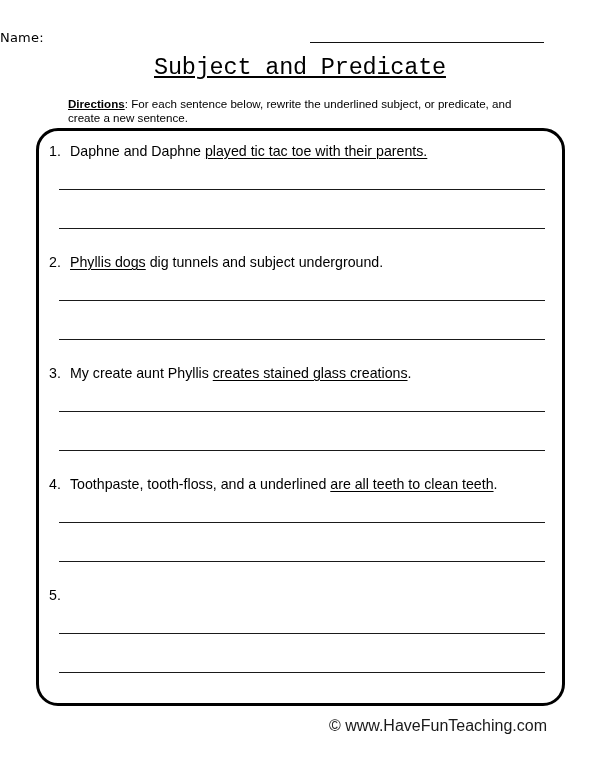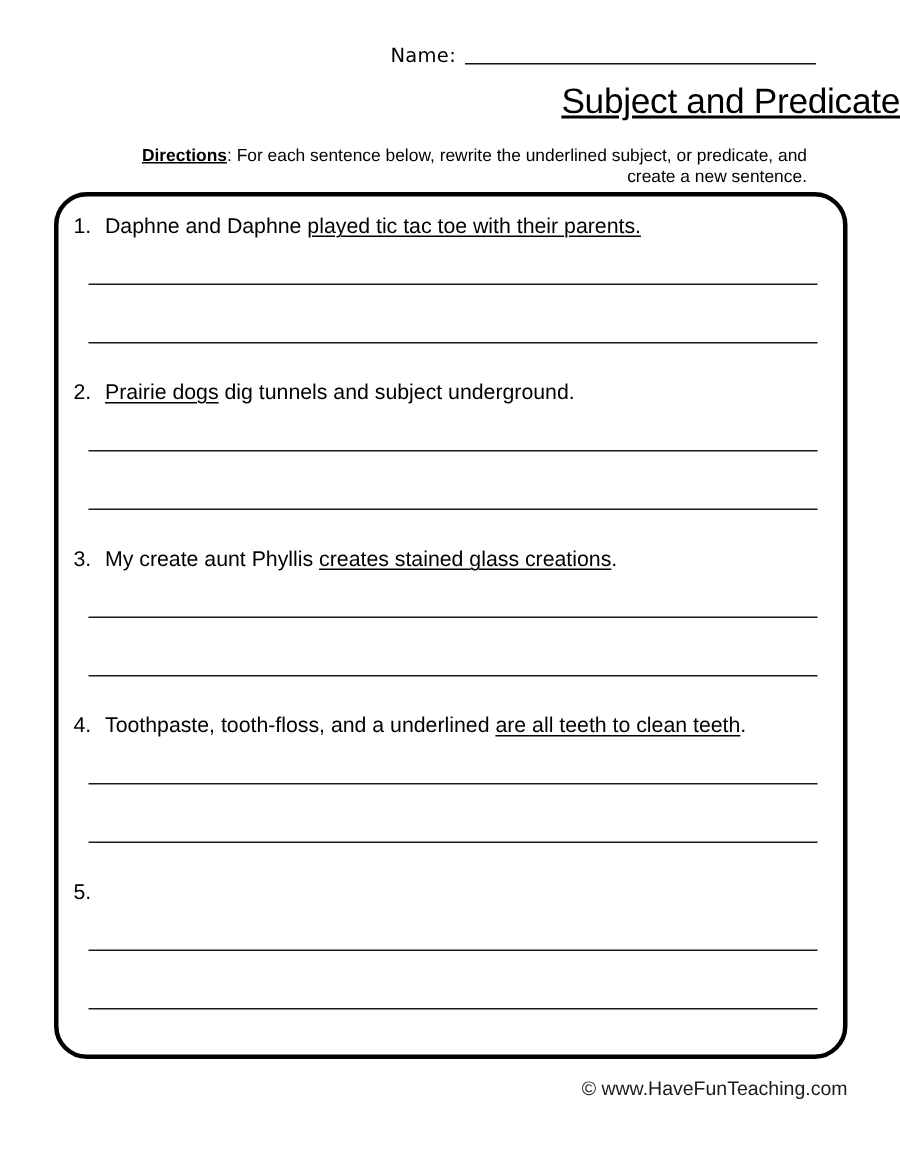--- a/index.html
+++ b/index.html
@@ -16,21 +16,21 @@
     overflow: hidden;
   }
 
   
   .name-row {
     position: absolute;
     left: 0;
     top: 30px;
     width: 600px;
     display: flex;
-    justify-content: flex-end;
+    justify-content: space-between;
     align-items: flex-end;
     padding-right: 56px;
     box-sizing: border-box;
   }
   .name-label {
     font-family: "DejaVu Sans", sans-serif;
     font-size: 13px;
     line-height: 15px;
     letter-spacing: 0.2px;
     padding-right: 6px;
@@ -42,41 +42,42 @@
     border-bottom: 1.6px solid #111111;
     margin-bottom: 2px;
   }
 
   
   .title {
     position: absolute;
     left: 0;
     top: 54px;
     width: 600px;
-    text-align: right;
+    text-align: center;
     font-size: 23.5px;
     line-height: 27px;
     letter-spacing: -0.2px;
     white-space: nowrap;
+    font-family: Liberation Mono, monospace;
   }
   .title u {
     text-decoration: underline;
     text-underline-offset: 2px;
     text-decoration-thickness: 1.6px;
   }
 
   
   .directions {
     position: absolute;
     left: 68px;
     top: 85px;
     width: 470px;
     font-size: 11.6px;
     line-height: 14.2px;
-    text-align: right;
+    text-align: left;
   }
   .directions .dir-label {
     font-weight: bold;
     text-decoration: underline;
     text-underline-offset: 1px;
   }
 
   
   .worksheet-box {
     position: absolute;
@@ -136,24 +137,24 @@
   }
   .answer-line.first { margin-top: 29px; }
   .answer-line.second { margin-top: 38px; }
 
   
   .footer {
     position: absolute;
     left: 0;
     top: 719px;
     width: 600px;
-    padding-right: 35px;
+    padding-right: 53px;
     box-sizing: border-box;
     text-align: right;
-    font-size: 13px;
+    font-size: 16px;
     line-height: 13px;
     color: #1a1a1a;
     white-space: nowrap;
   }
 </style>
 </head>
 <body>
 
 <div class="name-row">
   <span class="name-label">Name:</span>
@@ -178,21 +179,21 @@
       </div>
       <div class="answer-lines">
         <div class="answer-line first"></div>
         <div class="answer-line second"></div>
       </div>
     </div>
 
     <div class="item">
       <div class="sentence">
         <span class="item-number">2.</span>
-        <span class="sentence-text"><span></span><u>Prairie dogs</u><span> dig tunnels and subject underground.</span></span>
+        <span class="sentence-text"><span></span><u>Phyllis dogs</u><span> dig tunnels and subject underground.</span></span>
       </div>
       <div class="answer-lines">
         <div class="answer-line first"></div>
         <div class="answer-line second"></div>
       </div>
     </div>
 
     <div class="item">
       <div class="sentence">
         <span class="item-number">3.</span>

